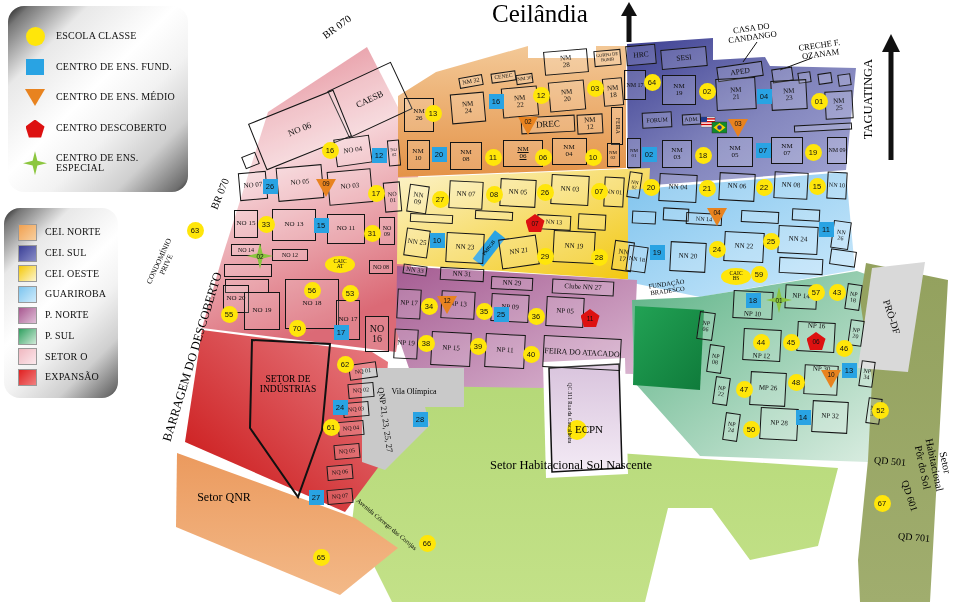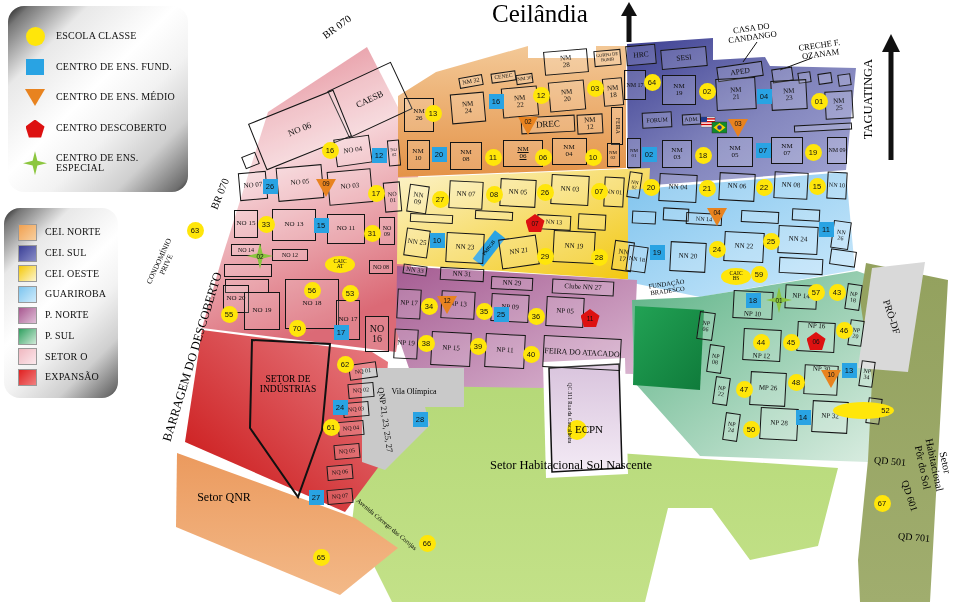--- a/index.html
+++ b/index.html
@@ -641,33 +641,33 @@
       </div>
       <div class="mk c" style="left: 828.5px; top: 283.5px;">
         <span>43</span>
       </div>
       <div class="mk c" style="left: 752.5px; top: 333.5px;">
         <span>44</span>
       </div>
       <div class="mk c" style="left: 782.5px; top: 333.5px;">
         <span>45</span>
       </div>
-      <div class="mk c" style="left: 835.5px; top: 322px;">
+      <div class="mk c" style="left: 835.5px; top: 340px;">
         <span>46</span>
       </div>
       <div class="mk c" style="left: 735.5px; top: 380.5px;">
         <span>47</span>
       </div>
       <div class="mk c" style="left: 787.5px; top: 373.5px; text-align: right;">
         <span>48</span>
       </div>
       <div class="mk c" style="left: 742.5px; top: 420.5px;">
         <span>50</span>
       </div>
-      <div class="mk c" style="left: 833px; top: 401.5px; padding-left: 44px;">
+      <div class="mk c" style="left: 872px; top: 401.5px;">
         <span>52</span>
       </div>
       <div class="mk c" style="left: 418.5px; top: 534.5px;">
         <span>66</span>
       </div>
       <div class="mk c" style="left: 873.5px; top: 494.5px;">
         <span>67</span>
       </div>
       <div class="mk c" style="width: 20px; height: 20px; left: 567px; top: 420px;">
         <span></span>

